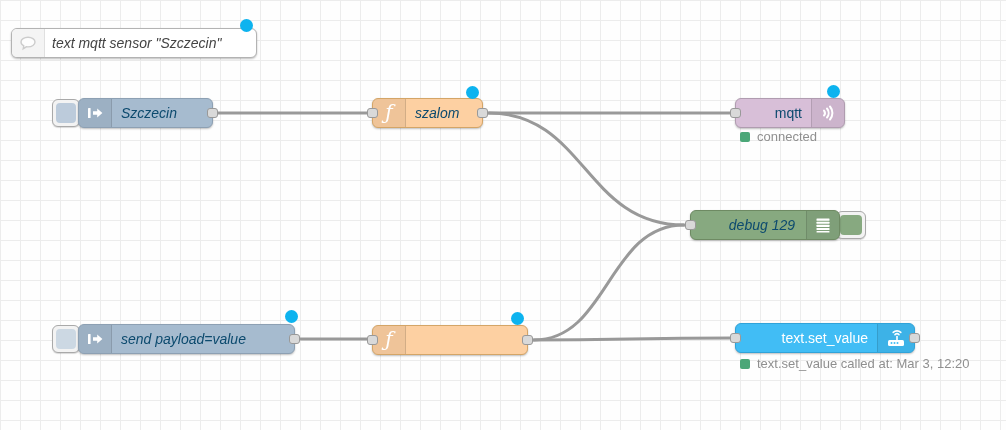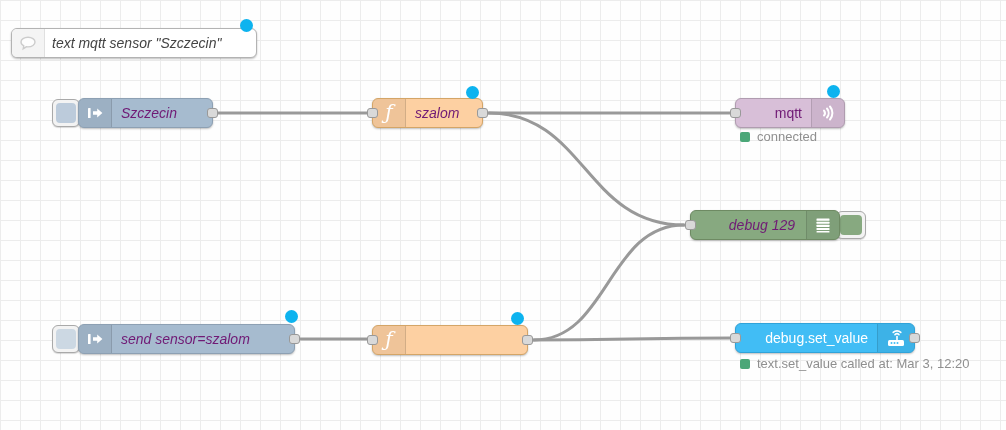--- a/index.html
+++ b/index.html
@@ -20,21 +20,21 @@
   }
   .icon-region {
     position:absolute; top:0; bottom:0; width:32px;
     background:rgba(0,0,0,0.055);
     display:flex; align-items:center; justify-content:center;
   }
   .icon-region.left  { left:0;  border-right:1px solid rgba(0,0,0,0.12); border-radius:5px 0 0 5px; }
   .icon-region.right { right:0; border-left:1px solid rgba(0,0,0,0.12);  border-radius:0 5px 5px 0; }
 
   .label {
-    position:absolute; top:0; line-height:28px; font-size:14px; color:#701a75;
+    position:absolute; top:0; line-height:28px; font-size:14px; color:#0c4a6e;
     white-space:nowrap;
   }
   .label.l { left:42px; }
   .label.r { right:42px; }
   .italic  { font-style:italic; }
   .white   { color:#ffffff; }
 
   .port {
     position:absolute; width:11px; height:10px; box-sizing:border-box;
     background:#d9d9d9; border:1px solid #999; border-radius:3px;
@@ -162,21 +162,21 @@
     <div class="inner" style="background:#ccd8e3;"></div>
   </div>
 
   <div class="node n-inject" style="left:78px; top:324px; width:217px;">
     <div class="icon-region left">
       <svg width="18" height="18" viewBox="0 0 18 18">
         <rect x="2" y="4" width="2.6" height="10" rx="0.6" fill="#fff"></rect>
         <path d="M7 7.2 h4.2 V4.4 L16.4 9 l-5.2 4.6 V10.8 H7 z" fill="#fff"></path>
       </svg>
     </div>
-    <span class="label l italic">send sensor=szalom</span>
+    <span class="label l italic">send payload=value</span>
     <div class="port out"></div>
   </div>
   <div class="changed-dot" style="left:285px; top:310px;"></div>
 
   <div class="node n-func" style="left:372px; top:325px; width:156px;">
     <div class="icon-region left">
       <span class="f-glyph">ƒ</span>
     </div>
     <div class="port in"></div>
     <div class="port out"></div>
@@ -190,21 +190,21 @@
           <path d="M8.2 5.4 a5.4 5.4 0 0 1 7.6 0"></path>
           <path d="M10 7.6 a2.9 2.9 0 0 1 4 0"></path>
           <line x1="12" y1="9.5" x2="12" y2="13"></line>
         </g>
         <rect x="3" y="13" width="16" height="6" rx="1.5" fill="#ffffff"></rect>
         <circle cx="6.5" cy="16" r="1" fill="#41bdf5"></circle>
         <circle cx="9.5" cy="16" r="1" fill="#41bdf5"></circle>
         <circle cx="12.5" cy="16" r="1" fill="#41bdf5"></circle>
       </svg>
     </div>
-    <span class="label r white" style="right:46px;">debug.set_value</span>
+    <span class="label r white" style="right:46px;">text.set_value</span>
     <div class="port in"></div>
     <div class="port out"></div>
   </div>
   <div class="status" style="left:740px; top:356px;">
     <span class="sq"></span>
     <span>text.set_value called at: Mar 3, 12:20</span>
   </div>
 
   <div class="changed-dot" style="left:240px; top:19px;"></div>
 

